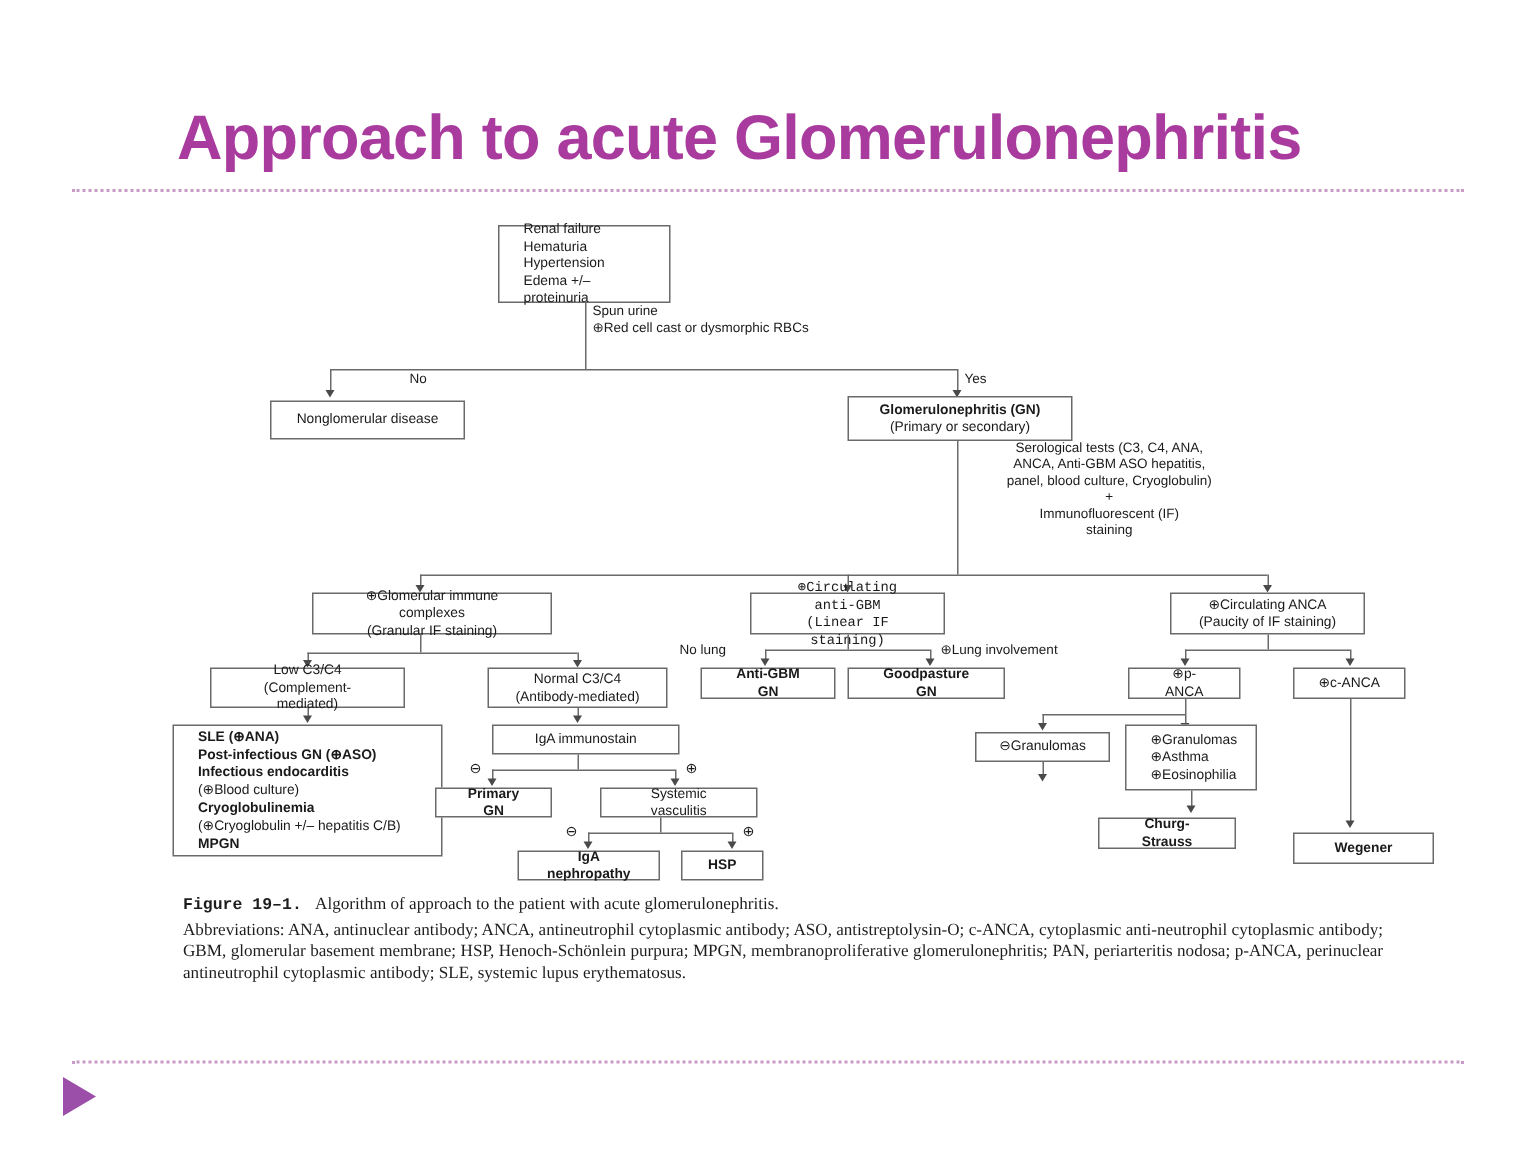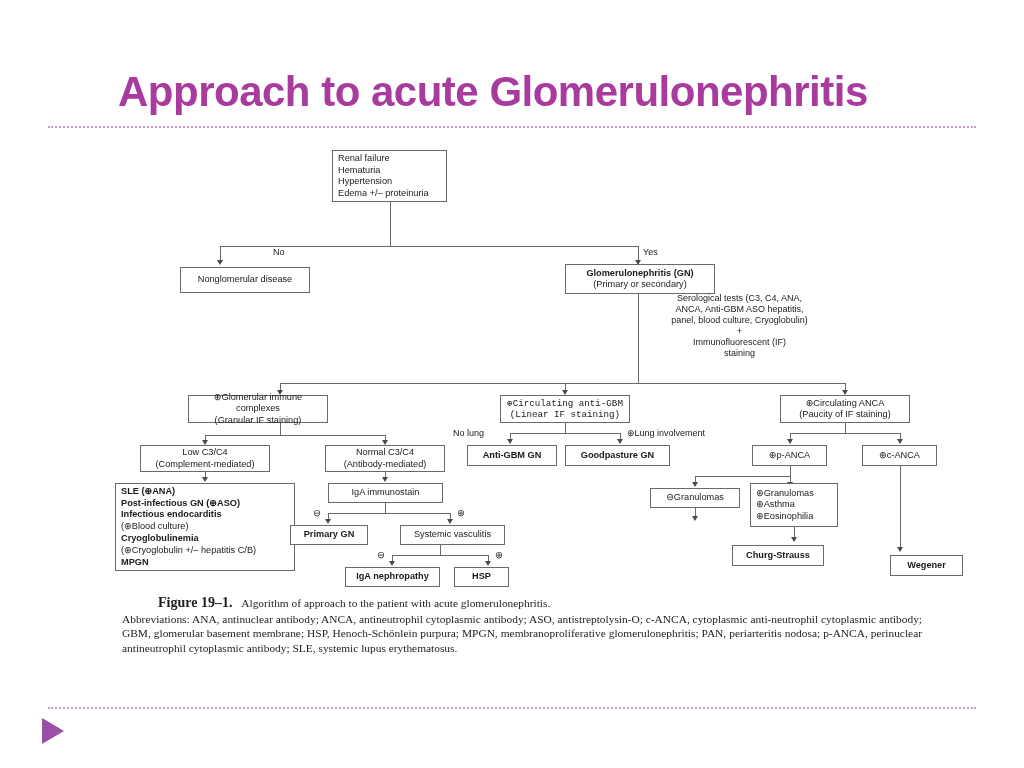--- a/index.html
+++ b/index.html
@@ -37,21 +37,21 @@
     position:absolute;
     border:1px solid #6a6a6a;
     background:#ffffff;
     box-sizing:border-box;
     font-size:9.2px;
     line-height:11.5px;
     color:#1a1a1a;
     display:flex;
     flex-direction:column;
     justify-content:center;
-    padding:2px 5px;
+    padding:2px 16px;
   }
   .box.c{align-items:center;text-align:center;}
   .box.l{align-items:flex-start;text-align:left;}
   .b{font-weight:bold;}
   .lbl{
     position:absolute;font-size:9px;color:#1a1a1a;white-space:nowrap;
     line-height:10px;
   }
   .note{
     position:absolute;font-size:9px;color:#1a1a1a;line-height:11px;
@@ -65,21 +65,21 @@
     border-top:5px solid #4a4a4a;}
   .sym{font-size:9.5px;}
 
   
   #caption{
     position:absolute;left:122px;top:596px;width:800px;
     font-family:"Liberation Serif", serif;
     font-size:11.4px;line-height:14.6px;color:#1d1d1d;
     text-align:justify;
   }
-  #caption .figno{font-weight:bold;font-family:Liberation Serif, serif;font-size:14px;margin-left:36px;}
+  #caption .figno{font-weight:bold;font-family:Liberation Mono, monospace;font-size:11px;}
   #cap-line1{margin-bottom:1px;}
 </style>
 </head>
 <body>
 
 <div id="slide-title">Approach to acute Glomerulonephritis</div>
 <div id="title-rule"></div>
 <div id="footer-rule"></div>
 <div id="next-arrow"></div>
 
@@ -87,20 +87,24 @@
 
   <div class="box l" style="left:222px;top:10px;width:115px;height:52px;">
     <div>Renal failure</div>
     <div>Hematuria</div>
     <div>Hypertension</div>
     <div>Edema +/– proteinuria</div>
   </div>
 
   <div class="v" style="left:280px;top:62px;height:44px;"></div>
 
+  <div class="note l" style="left:285px;top:62px;width:230px;text-align:left;">
+    <div>Spun urine</div>
+    <div>⊕Red cell cast or dysmorphic RBCs</div>
+  </div>
 
   <div class="h" style="left:110px;top:106px;width:418px;"></div>
   <div class="v" style="left:110px;top:106px;height:16px;"></div>
   <div class="arw" style="left:107px;top:120px;"></div>
   <div class="v" style="left:528px;top:106px;height:16px;"></div>
   <div class="arw" style="left:525px;top:120px;"></div>
   <div class="lbl" style="left:115px;top:107px;padding-left:48px;">No</div>
   <div class="lbl" style="left:533px;top:107px;">Yes</div>
 
   <div class="box c" style="left:70px;top:127px;width:130px;height:26px;">
@@ -123,21 +127,21 @@
   </div>
 
   <div class="h" style="left:170px;top:243px;width:565px;"></div>
   <div class="v" style="left:170px;top:243px;height:10px;"></div>
   <div class="arw" style="left:167px;top:250px;"></div>
   <div class="v" style="left:455px;top:243px;height:10px;"></div>
   <div class="arw" style="left:452px;top:250px;"></div>
   <div class="v" style="left:735px;top:243px;height:10px;"></div>
   <div class="arw" style="left:732px;top:250px;"></div>
 
-  <div class="box c" style="left:78px;top:255px;width:140px;height:28px;">
+  <div class="box c" style="left:98px;top:255px;width:160px;height:28px;">
     <div>⊕Glomerular immune complexes</div>
     <div>(Granular IF staining)</div>
   </div>
 
   <div class="box c" style="left:390px;top:255px;width:130px;height:28px;font-family:Liberation Mono, monospace;">
     <div>⊕Circulating anti-GBM</div>
     <div>(Linear IF staining)</div>
   </div>
 
   <div class="box c" style="left:670px;top:255px;width:130px;height:28px;">
@@ -169,21 +173,21 @@
     <div class="b">Post-infectious GN (⊕ASO)</div>
     <div class="b">Infectious endocarditis</div>
     <div> (⊕Blood culture)</div>
     <div class="b">Cryoglobulinemia</div>
     <div> (⊕Cryoglobulin +/– hepatitis C/B)</div>
     <div class="b">MPGN</div>
   </div>
 
   <div class="v" style="left:275px;top:332px;height:8px;"></div>
   <div class="arw" style="left:272px;top:337px;"></div>
-  <div class="box c" style="left:218px;top:343px;width:115px;height:20px;text-align:center;">
+  <div class="box c" style="left:218px;top:343px;width:125px;height:20px;text-align:center;">
     <div>IgA immunostain</div>
   </div>
 
   <div class="v" style="left:275px;top:363px;height:10px;"></div>
   <div class="h" style="left:218px;top:373px;width:122px;"></div>
   <div class="v" style="left:218px;top:373px;height:9px;"></div>
   <div class="arw" style="left:215px;top:379px;"></div>
   <div class="v" style="left:340px;top:373px;height:9px;"></div>
   <div class="arw" style="left:337px;top:379px;"></div>
   <div class="lbl sym" style="left:203px;top:368px;">⊖</div>
@@ -262,21 +266,21 @@
   <div class="arw" style="left:582px;top:376px;"></div>
 
   <div class="v" style="left:684px;top:387px;height:13px;"></div>
   <div class="arw" style="left:681px;top:397px;"></div>
   <div class="box c" style="left:622px;top:405px;width:92px;height:21px;">
     <div class="b">Churg-Strauss</div>
   </div>
 
   <div class="v" style="left:790px;top:326px;height:84px;"></div>
   <div class="arw" style="left:787px;top:407px;"></div>
-  <div class="box c" style="left:752px;top:415px;width:73px;height:21px;margin-left:28px;">
+  <div class="box c" style="left:752px;top:415px;width:94px;height:21px;">
     <div class="b">Wegener</div>
   </div>
 
 </div>
 
 <div id="caption">
   <div id="cap-line1">
     <span class="figno">Figure 19–1.</span>
     <span style="margin-left:6px;">Algorithm of approach to the patient with acute glomerulonephritis.</span>
   </div>

